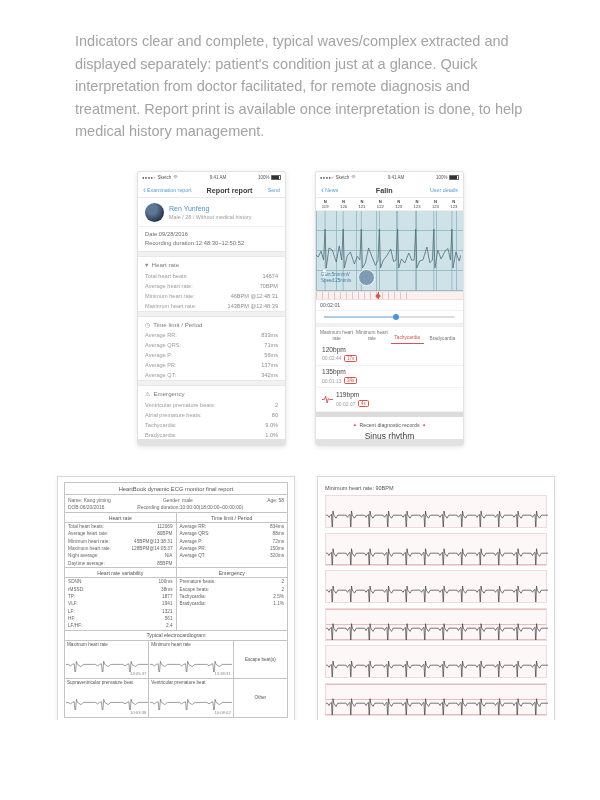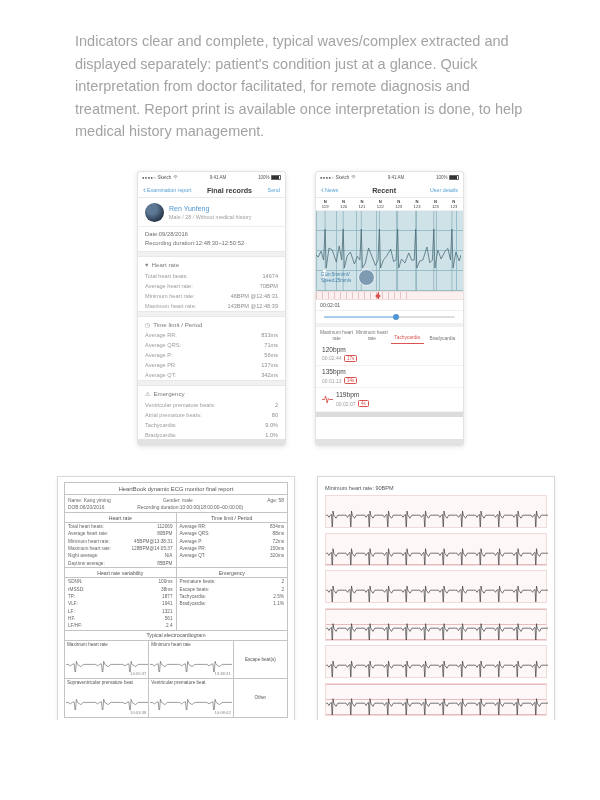--- a/index.html
+++ b/index.html
@@ -138,21 +138,21 @@
       <span class="sright">
         <span>100%</span>
         <span class="batt"></span>
       </span>
     </div>
     <div class="nav">
       <span class="navback">
         <span class="chev">‹</span>
         <span>Examination report</span>
       </span>
-      <span class="navtitle">Final records</span>
+      <span class="navtitle">Report report</span>
       <span class="navact">Send</span>
     </div>
     <div class="profile">
       <div class="avatar"></div>
       <div>
         <div class="pname">Ren Yunfeng</div>
         <div class="pmeta">Male / 28 / Without medical history</div>
       </div>
     </div>
     <div class="dates">
@@ -251,21 +251,21 @@
       <span class="sright">
         <span>100%</span>
         <span class="batt"></span>
       </span>
     </div>
     <div class="nav">
       <span class="navback">
         <span class="chev">‹</span>
         <span>News</span>
       </span>
-      <span class="navtitle">Recent</span>
+      <span class="navtitle">Falin</span>
       <span class="navact">User details</span>
     </div>
     <div class="beatlabels" id="beat-labels">
         <div class="beat"><b>N</b><span>119</span></div>
         <div class="beat"><b>N</b><span>120</span></div>
         <div class="beat"><b>N</b><span>121</span></div>
         <div class="beat"><b>N</b><span>122</span></div>
         <div class="beat"><b>N</b><span>123</span></div>
         <div class="beat"><b>N</b><span>123</span></div>
         <div class="beat"><b>N</b><span>123</span></div>
@@ -335,20 +335,28 @@
           <div class="ecol">
             <div class="ebpm">119bpm</div>
             <div class="etime">
               <span>00:02:07</span>
               <span class="badge">4s</span>
             </div>
           </div>
         </div>
       </div>
     <div class="bandthick"></div>
+    <div class="p2footer">
+      <div class="fhead">
+        <span class="dia">✦</span><span>Recent diagnostic records</span><span class="dia">✦</span>
+      </div>
+      <div class="fdiag">Sinus rhythm</div>
+      <div class="fphys">Diagnostic physician:Dr. Wang Falin</div>
+
+    </div>
     <div class="pfoot"></div>
   </div>
 
   <div class="doc" id="doc1">
     <div class="dtitle">HeartBook dynamic ECG monitor final report</div>
     <div class="dinfo">
       <div class="dirow">
         <span class="di-name">Name: Kang yiming</span>
         <span class="di-gender">Gender: male</span>
         <span class="di-age">Age: 58</span>

